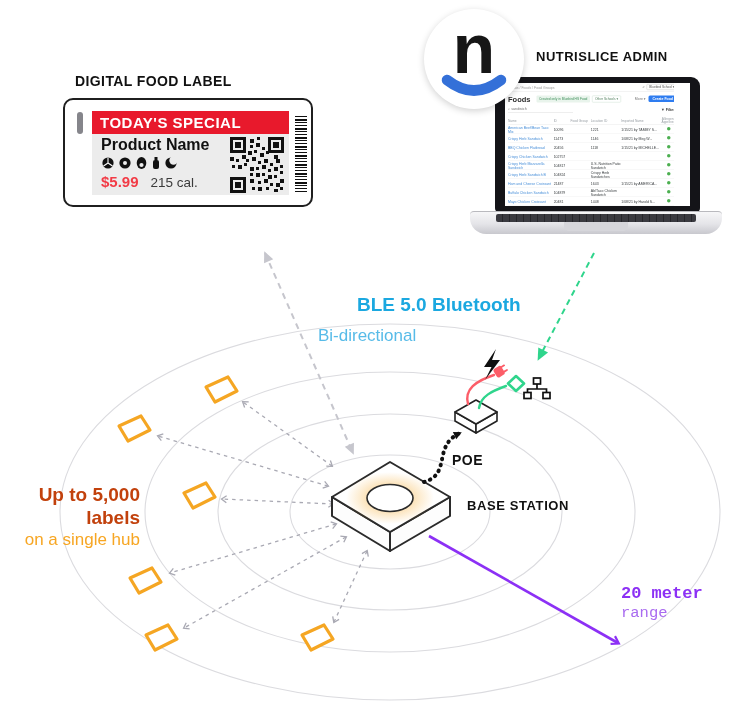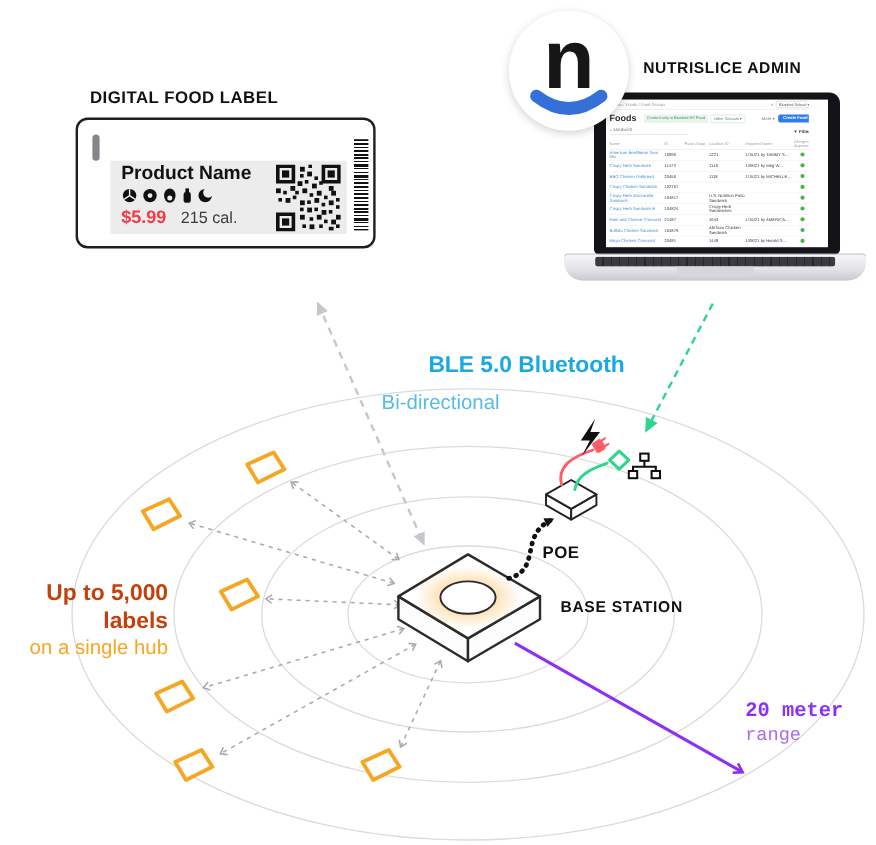--- a/index.html
+++ b/index.html
@@ -11,21 +11,21 @@
   .dfl-heading{left:75px;top:73px;font-size:14px;font-weight:bold;color:#111;letter-spacing:.4px;}
   .label-card{left:63px;top:98px;width:250px;height:109px;background:#fff;border:2px solid #1f1f1f;
               border-radius:10px;box-sizing:border-box;}
   .label-pill{left:12px;top:12px;width:6px;height:22px;background:#85858B;border-radius:3px;}
   .label-banner{left:27px;top:11px;width:197px;height:23px;background:#E8192C;color:#fff;
                 font-size:15px;font-weight:bold;letter-spacing:.5px;line-height:23px;padding-left:8px;
                 box-sizing:border-box;}
   .label-panel{left:27px;top:34px;width:197px;height:61px;background:#ECECEC;}
   .product-name{left:9px;top:2px;font-size:16px;font-weight:bold;color:#111;}
   .allergen-row{left:9px;top:22px;display:flex;gap:3px;align-items:center;}
-  .price-row{left:9px;bottom:5px;right:64px;display:flex;align-items:center;}
+  .price-row{left:9px;bottom:5px;right:64px;display:flex;align-items:flex-end;}
   .price{font-size:15px;font-weight:bold;color:#F23B46;}
   .cal{font-size:13.5px;color:#3B3B3B;margin-left:12px;}
   .qr{right:5px;top:3px;}
   .barcode{left:230px;top:16px;width:12px;height:76px;
     background:repeating-linear-gradient(180deg,#111 0 1.4px,transparent 1.4px 3px,
       #111 3px 5px,transparent 5px 6.2px,#111 6.2px 7.2px,transparent 7.2px 9px);}
 
   
   .ns-heading{left:536px;top:49px;font-size:13px;font-weight:bold;color:#111;letter-spacing:.5px;}
   .ns-logo{left:424px;top:9px;width:100px;height:100px;border-radius:50%;background:#fff;
@@ -187,20 +187,21 @@
       <rect x="533.5" y="378" width="7" height="6"></rect>
       <rect x="524" y="392.5" width="7" height="6"></rect>
       <rect x="543" y="392.5" width="7" height="6"></rect>
     </g>
   </svg>
 
   <div class="abs dfl-heading">DIGITAL FOOD LABEL</div>
 
   <div class="abs label-card">
     <div class="abs label-pill"></div>
+    <div class="abs label-banner">TODAY'S SPECIAL</div>
     <div class="abs label-panel">
       <div class="abs product-name">Product Name</div>
       <div class="abs allergen-row">
         <svg width="14" height="14" viewBox="0 0 14 14">
           <circle cx="7" cy="7" r="5.6" fill="#111"></circle>
           <g stroke="#fff" stroke-width="1.1">
               <path d="M7,7 L7,1.8 M7,7 L11.5,10 M7,7 L2.5,10"></path>
             </g>
         </svg>
         <svg width="14" height="14" viewBox="0 0 14 14">

